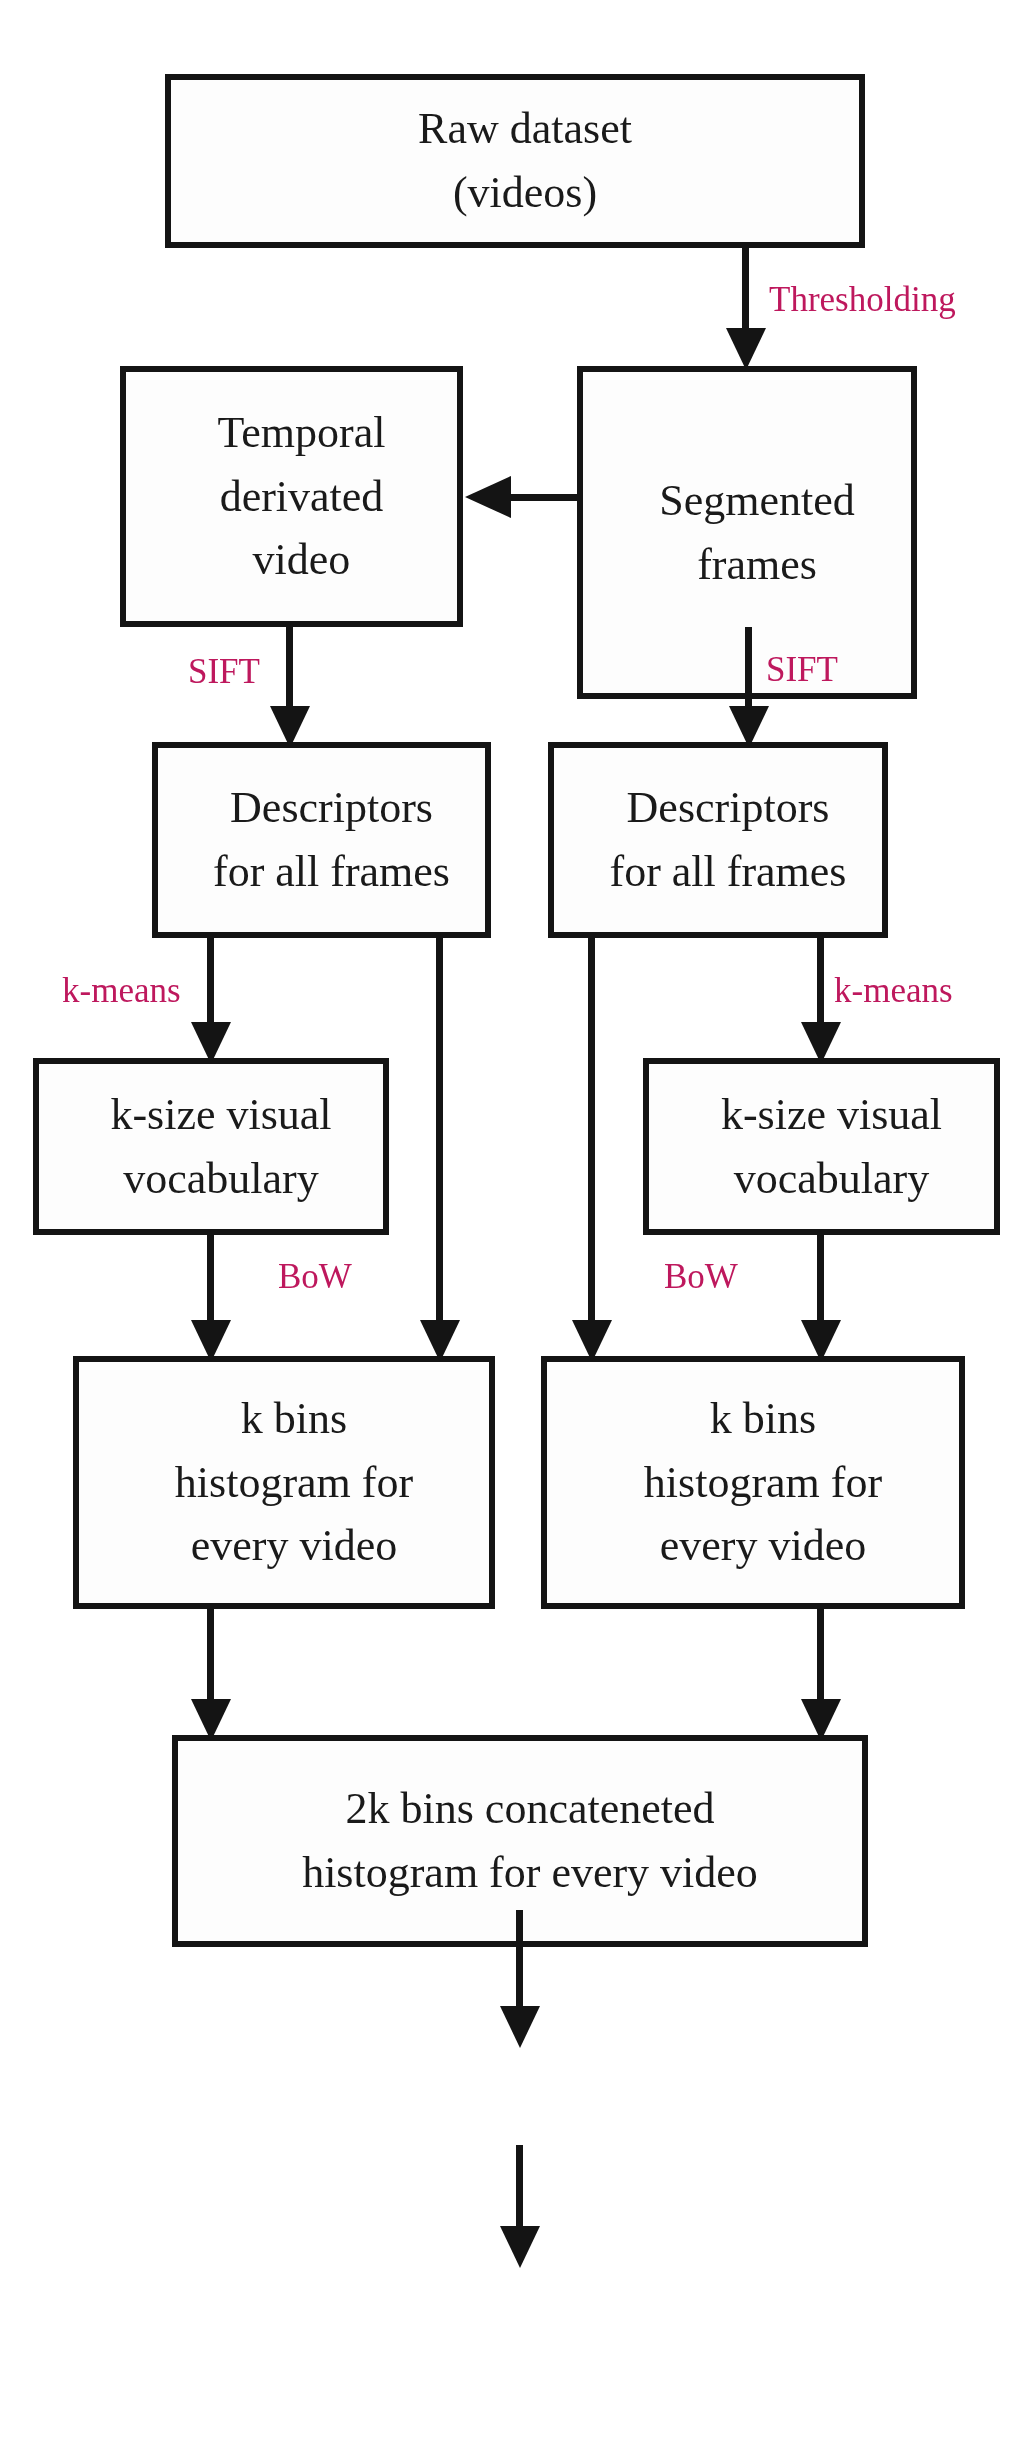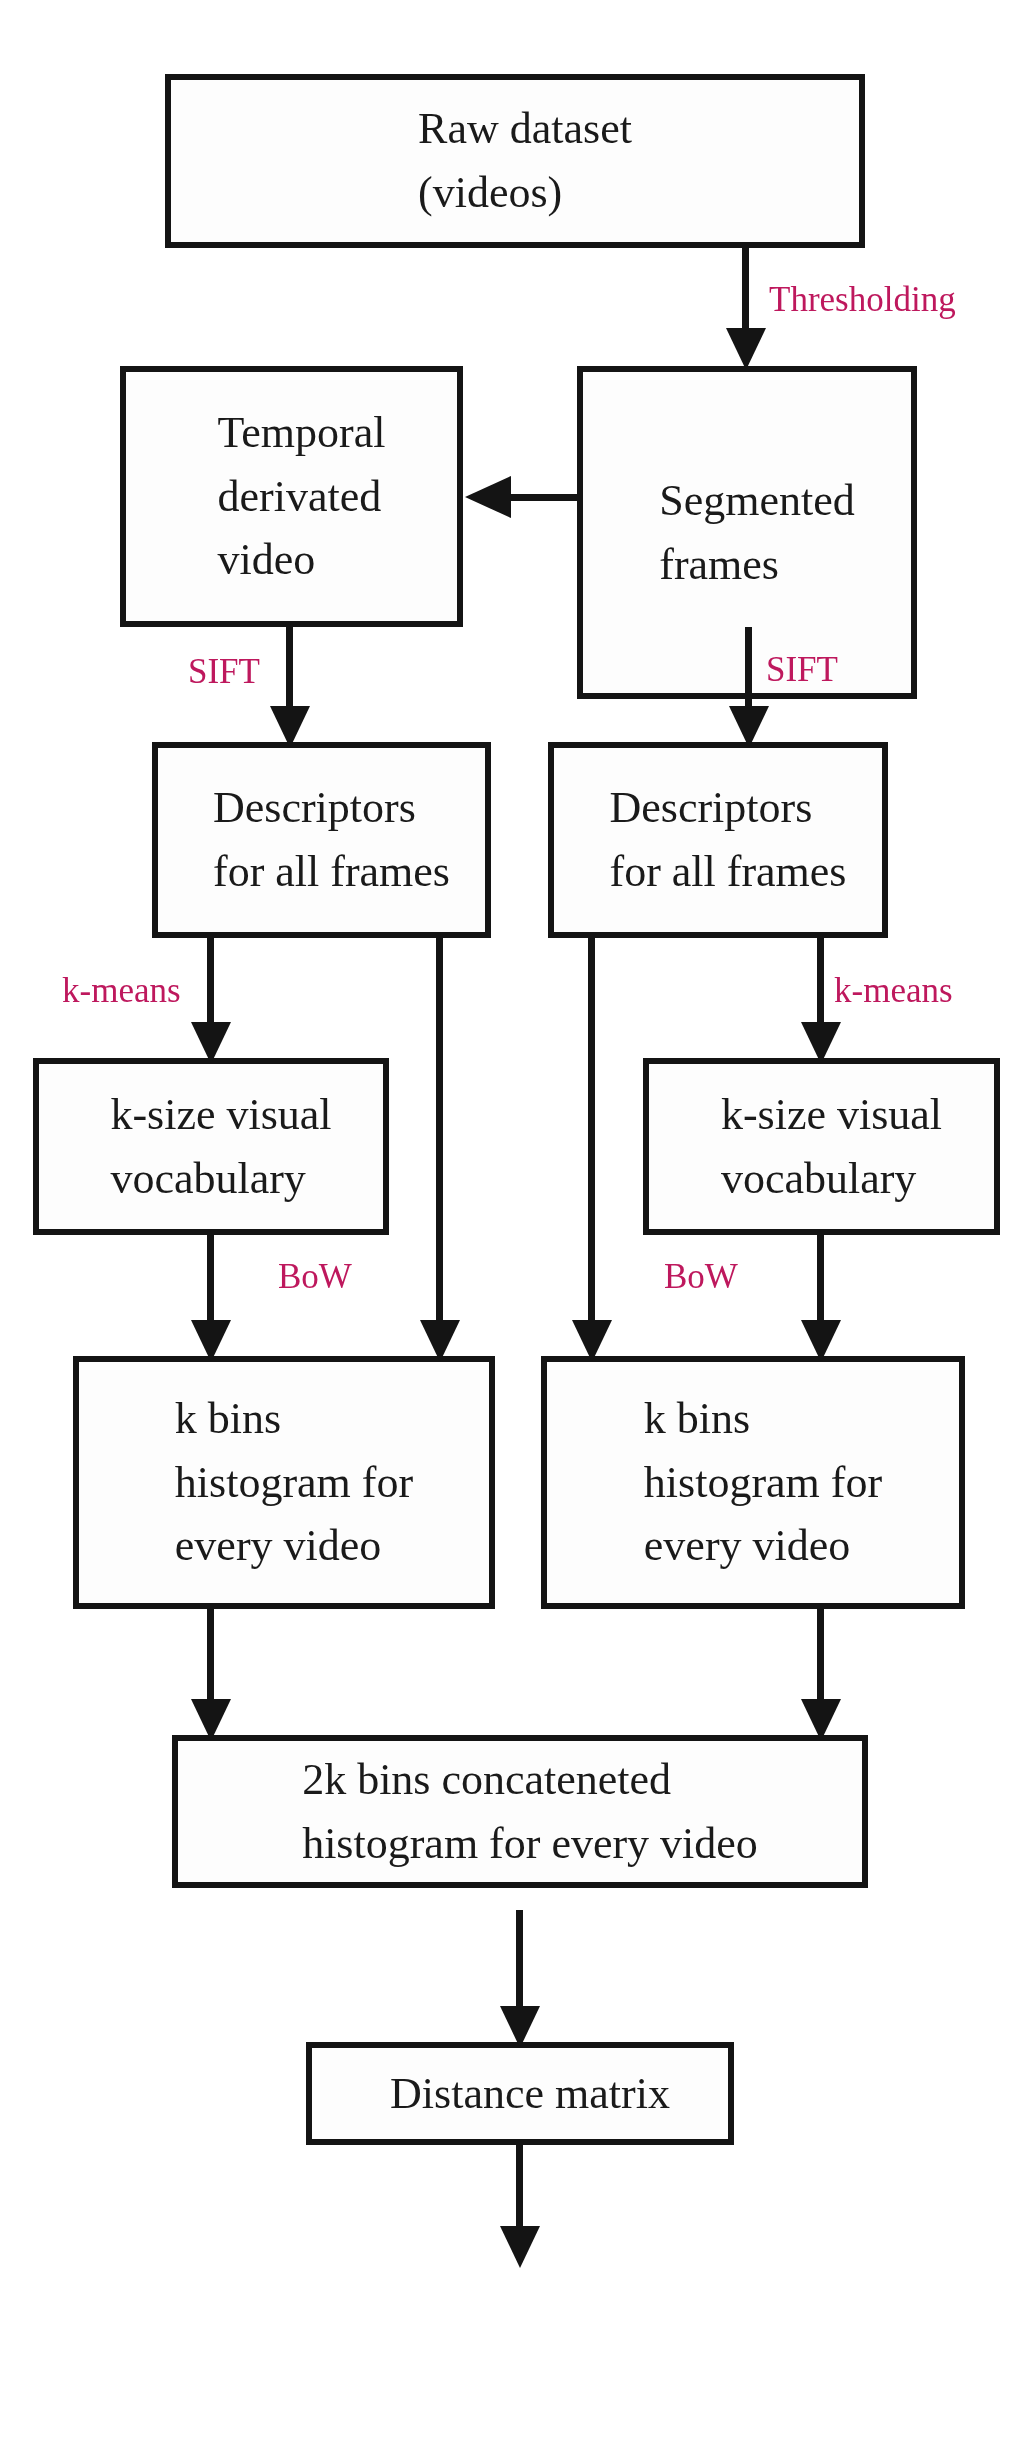--- a/index.html
+++ b/index.html
@@ -13,20 +13,21 @@
     overflow:hidden;
   }
   .node{
     position:absolute;
     box-sizing:border-box;
     border:6px solid #141414;
     background:#fdfdfd;
     display:flex;
     align-items:center;
     justify-content:center;
+    text-align:center;
     padding-left:20px;
   }
   .node-label{
     white-space:pre-line;
     font-size:44px;
     line-height:1.45;
     color:#1a1a1a;
   }
   .edge-label{
     position:absolute;
@@ -106,28 +107,25 @@
 histogram for
 every video</span>
   </div>
 
   <div class="node" style="left:541px;top:1356px;width:424px;height:253px">
     <span class="node-label">k bins
 histogram for
 every video</span>
   </div>
 
-  <div class="node" style="left:172px;top:1735px;width:696px;height:153px">
+  <div class="node" style="left:172px;top:1735px;width:696px;height:212px">
     <span class="node-label">2k bins concateneted
 histogram for every video</span>
   </div>
 
-  <div class="node" style="left:306px;top:2042px;width:428px;height:103px">
-    <span class="node-label">Distance matrix</span>
-  </div>
 
 
   <div class="vline" style="left:742px;top:247px;height:87px"></div>
   <div class="head-down" style="left:726px;top:328px"></div>
   <span class="edge-label" style="left:769px;top:281px">Thresholding</span>
 
   <div class="hline" style="left:505px;top:494px;width:72px"></div>
   <div class="head-left" style="left:465px;top:476px"></div>
 
   <div class="vline" style="left:286px;top:627px;height:85px"></div>

